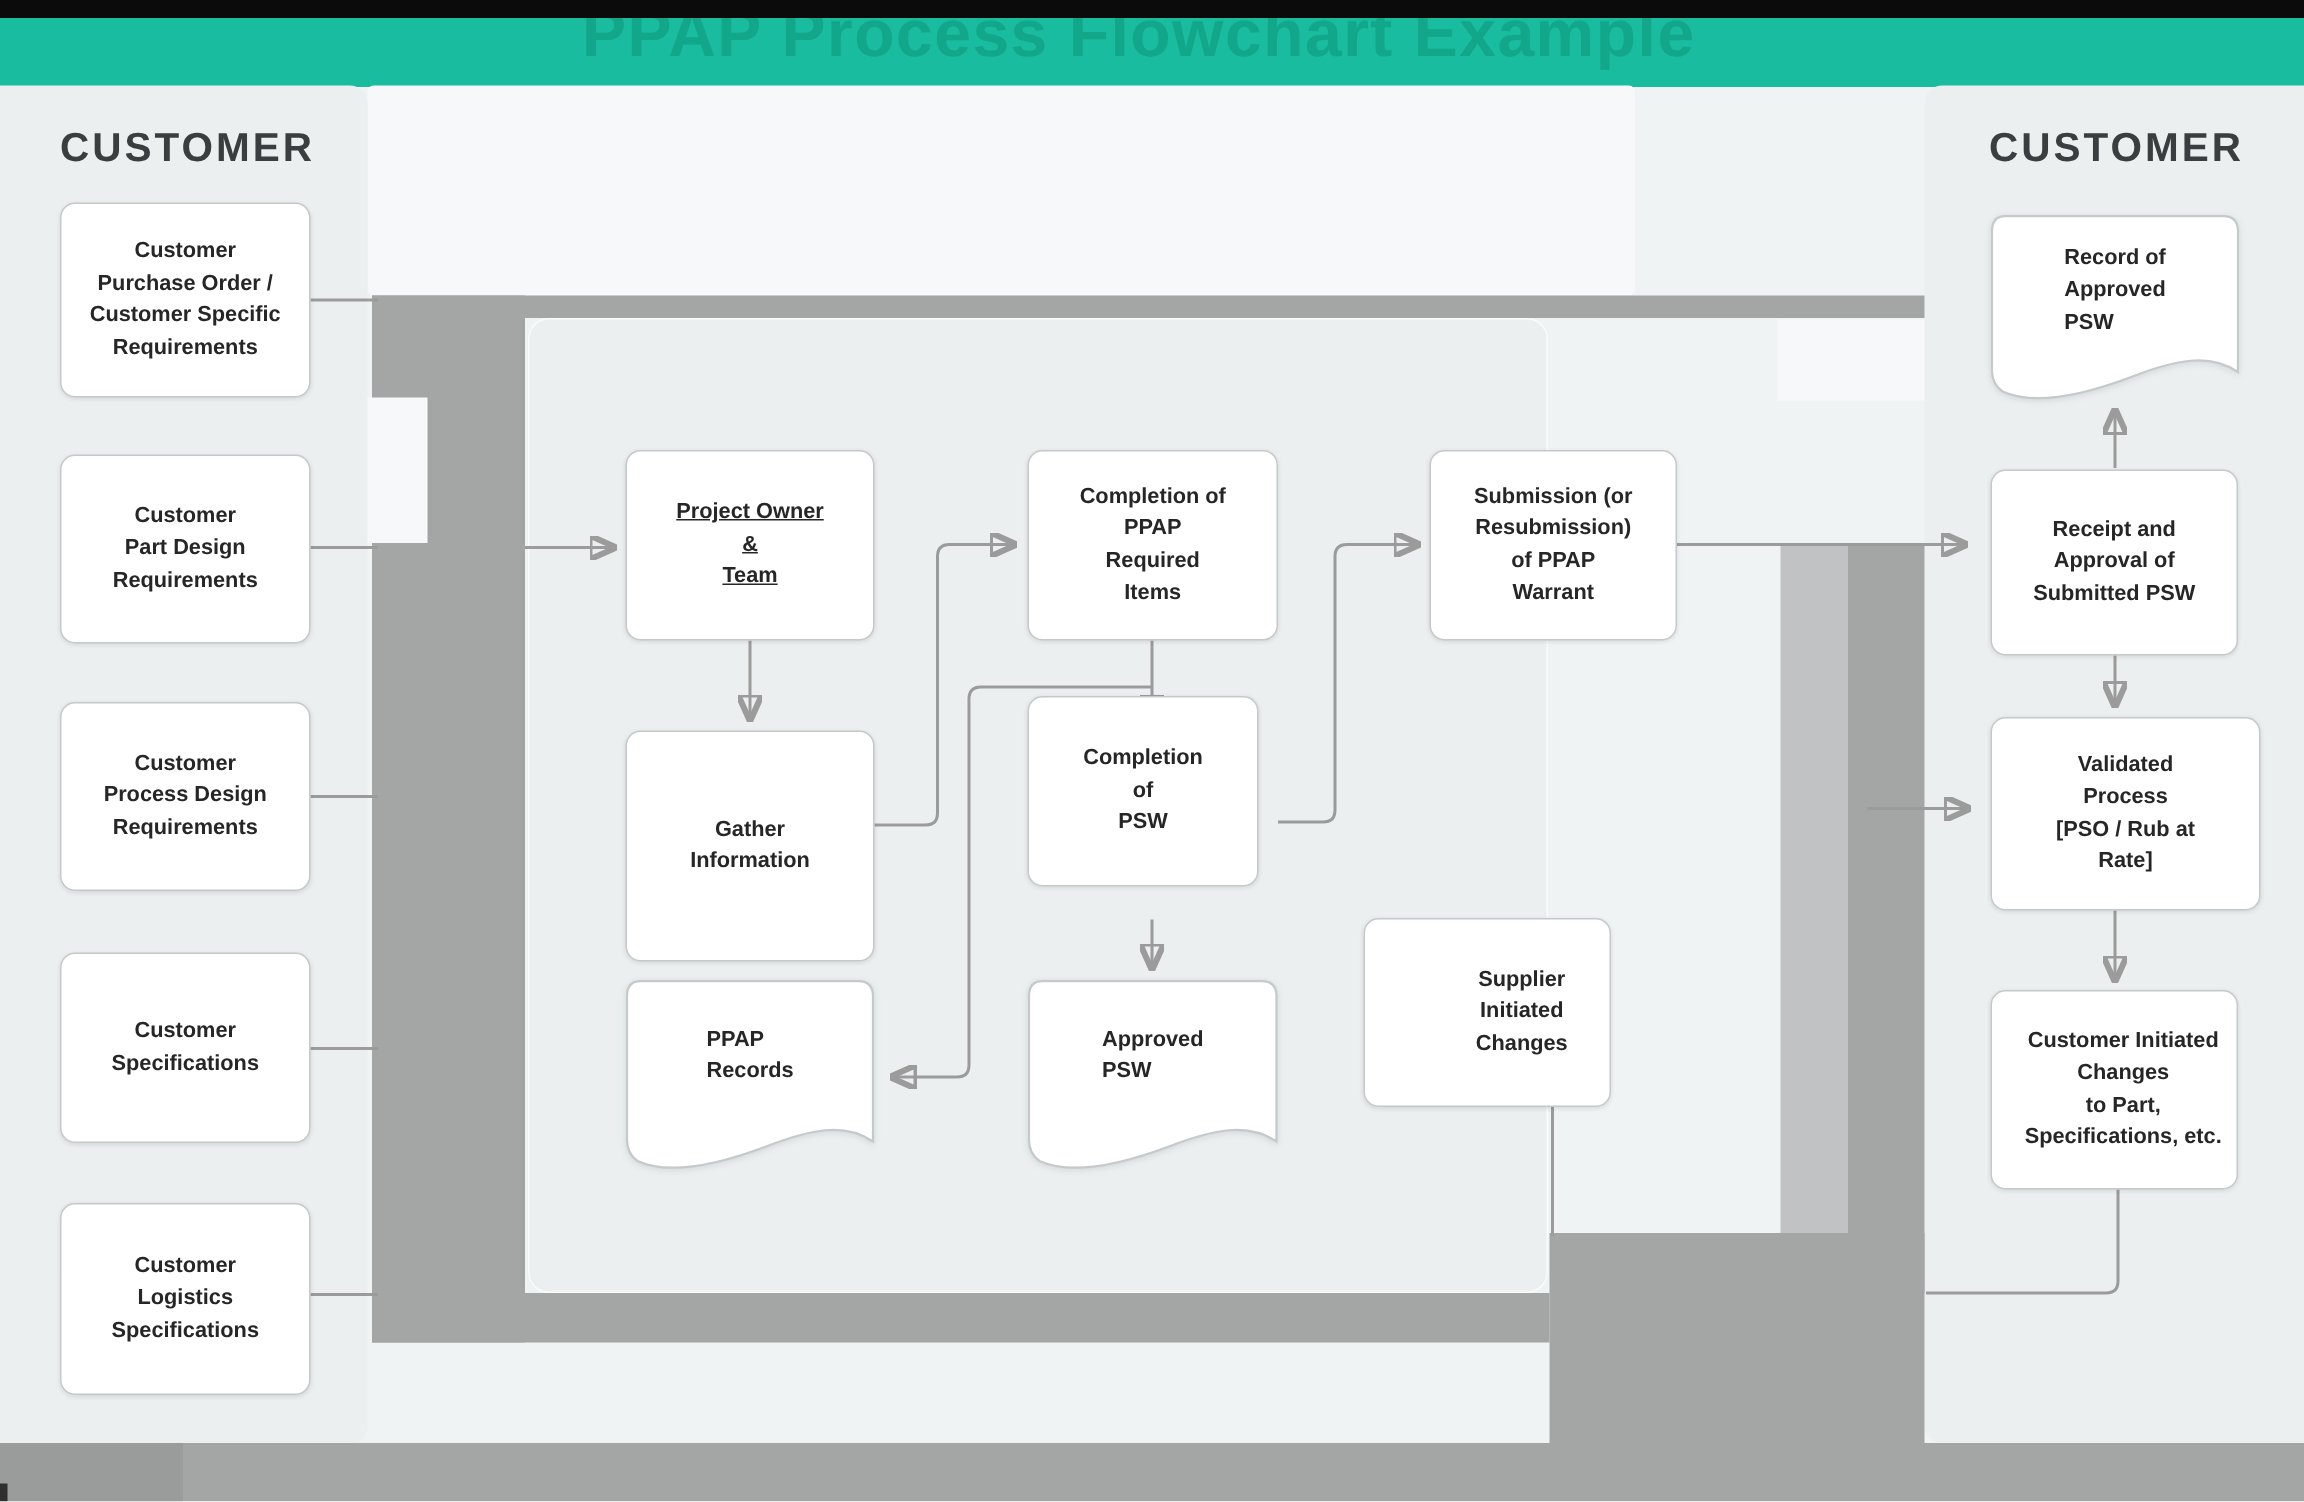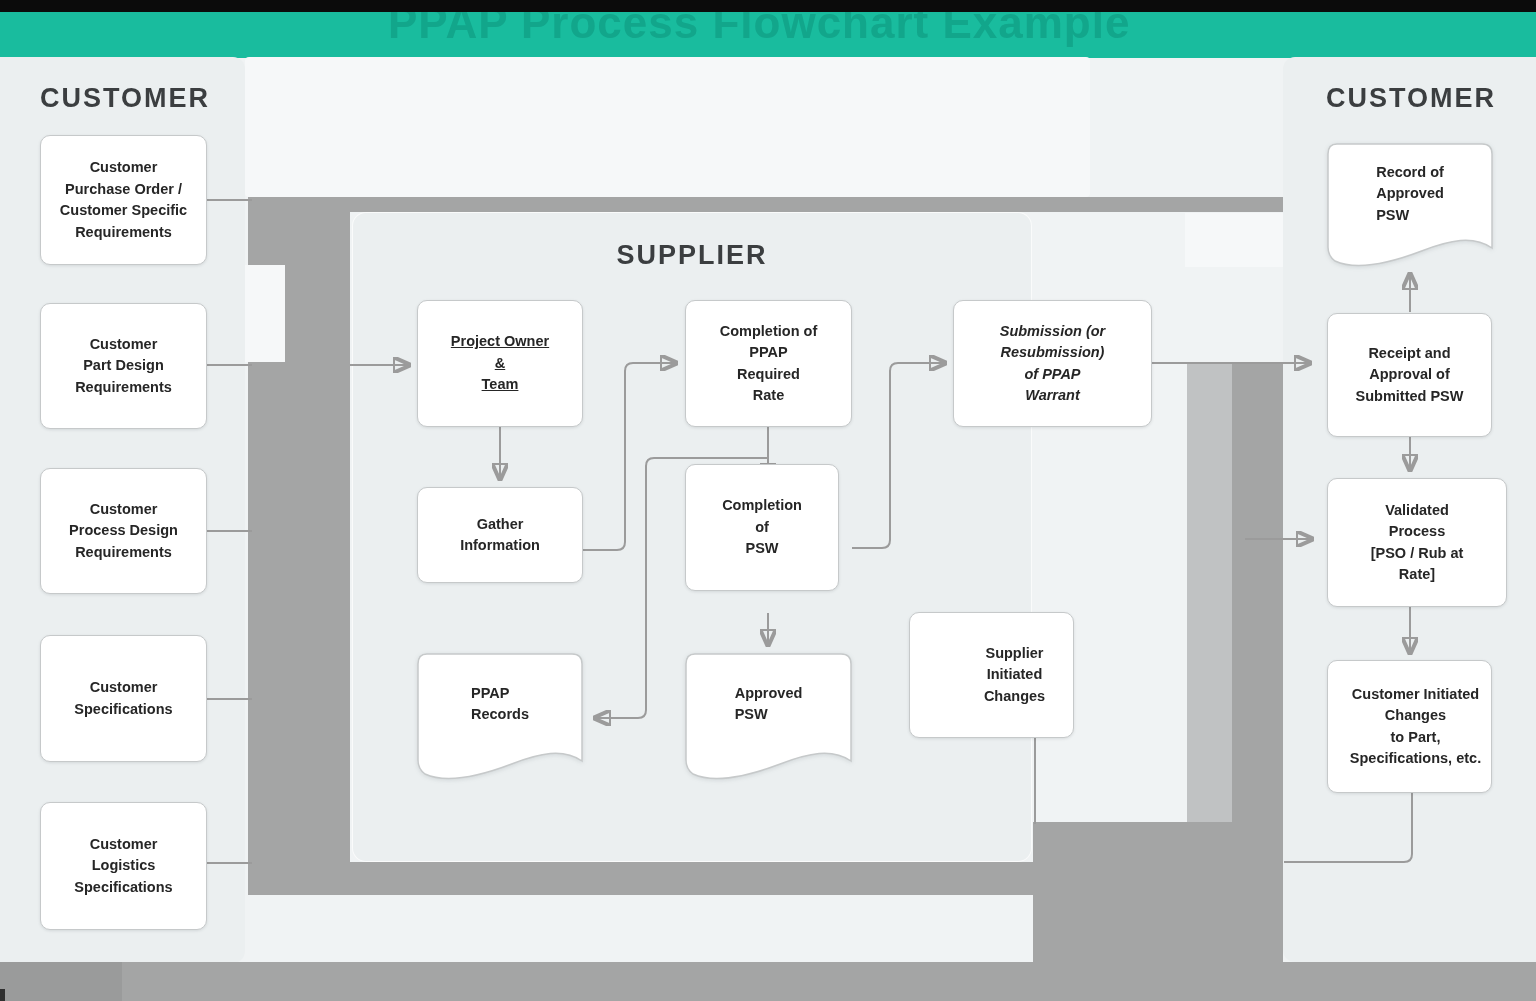--- a/index.html
+++ b/index.html
@@ -127,38 +127,38 @@
 Process Design
 Requirements</span></div>
       <div class="node" style="left: 40px; top: 635px; width: 167px; height: 127px;"><span>Customer
 Specifications</span></div>
       <div class="node" style="left: 40px; top: 802px; width: 167px; height: 128px;"><span>Customer
 Logistics
 Specifications</span></div>
       <div class="node" style="left: 417px; top: 300px; width: 166px; height: 127px; text-decoration: underline;"><span>Project Owner
 &amp;
 Team</span></div>
-      <div class="node" style="left: 417px; top: 487px; width: 166px; height: 96px;"><span>Gather
+      <div class="node" style="left: 417px; top: 487px; width: 166px; height: 154px;"><span>Gather
 Information</span></div>
       <div class="node doc" style="left: 417px; top: 653px; width: 166px; height: 133px;"><svg viewBox="0 0 166 133">
           <path d="M10,1 L155,1 Q165,1 165,11 L165,108 C146.08,95 122.84,100 94.61999999999999,111 C63.08,123 29.88,131 8,121 Q1,116 1,107 L1,11 Q1,1 10,1 Z" fill="#ffffff" stroke="#c6c9ca" stroke-width="1.5"></path>
         </svg><div class="doc-label">PPAP
 Records</div></div>
       <div class="node" style="left: 685px; top: 300px; width: 167px; height: 127px;"><span>Completion of
 PPAP
 Required
-Rate</span></div>
+Items</span></div>
       <div class="node" style="left: 685px; top: 464px; width: 154px; height: 127px;"><span>Completion
 of
 PSW</span></div>
       <div class="node doc" style="left: 685px; top: 653px; width: 167px; height: 133px;"><svg viewBox="0 0 167 133">
           <path d="M10,1 L156,1 Q166,1 166,11 L166,108 C146.96,95 123.58,100 95.19,111 C63.46,123 30.06,131 8,121 Q1,116 1,107 L1,11 Q1,1 10,1 Z" fill="#ffffff" stroke="#c6c9ca" stroke-width="1.5"></path>
         </svg><div class="doc-label">Approved
 PSW</div></div>
-      <div class="node" style="left: 953px; top: 300px; width: 199px; height: 127px; font-style: italic;"><span>Submission (or
+      <div class="node" style="left: 953px; top: 300px; width: 165px; height: 127px;"><span>Submission (or
 Resubmission)
 of PPAP
 Warrant</span></div>
       <div class="node" style="left: 909px; top: 612px; width: 165px; height: 126px; padding-left: 48px;"><span>Supplier Initiated
 Changes</span></div>
       <div class="node doc" style="left: 1327px; top: 143px; width: 166px; height: 130px;"><svg viewBox="0 0 166 130">
           <path d="M10,1 L155,1 Q165,1 165,11 L165,105 C146.08,92 122.84,97 94.61999999999999,108 C63.08,120 29.88,128 8,118 Q1,113 1,104 L1,11 Q1,1 10,1 Z" fill="#ffffff" stroke="#c6c9ca" stroke-width="1.5"></path>
         </svg><div class="doc-label">Record of
 Approved
 PSW</div></div>
@@ -169,15 +169,14 @@
 Process
 [PSO / Rub at
 Rate]</span></div>
       <div class="node" style="left: 1327px; top: 660px; width: 165px; height: 133px; padding-left: 14px;"><span>Customer Initiated
 Changes
 to Part,
 Specifications, etc.</span></div>
     </div>
 
   <div class="abs heading" id="left-heading">CUSTOMER</div>
-  <div class="abs heading" id="supplier-heading">SUPPLIER</div>
   <div class="abs heading" id="right-heading">CUSTOMER</div>
 </div>
 
 </body></html>

